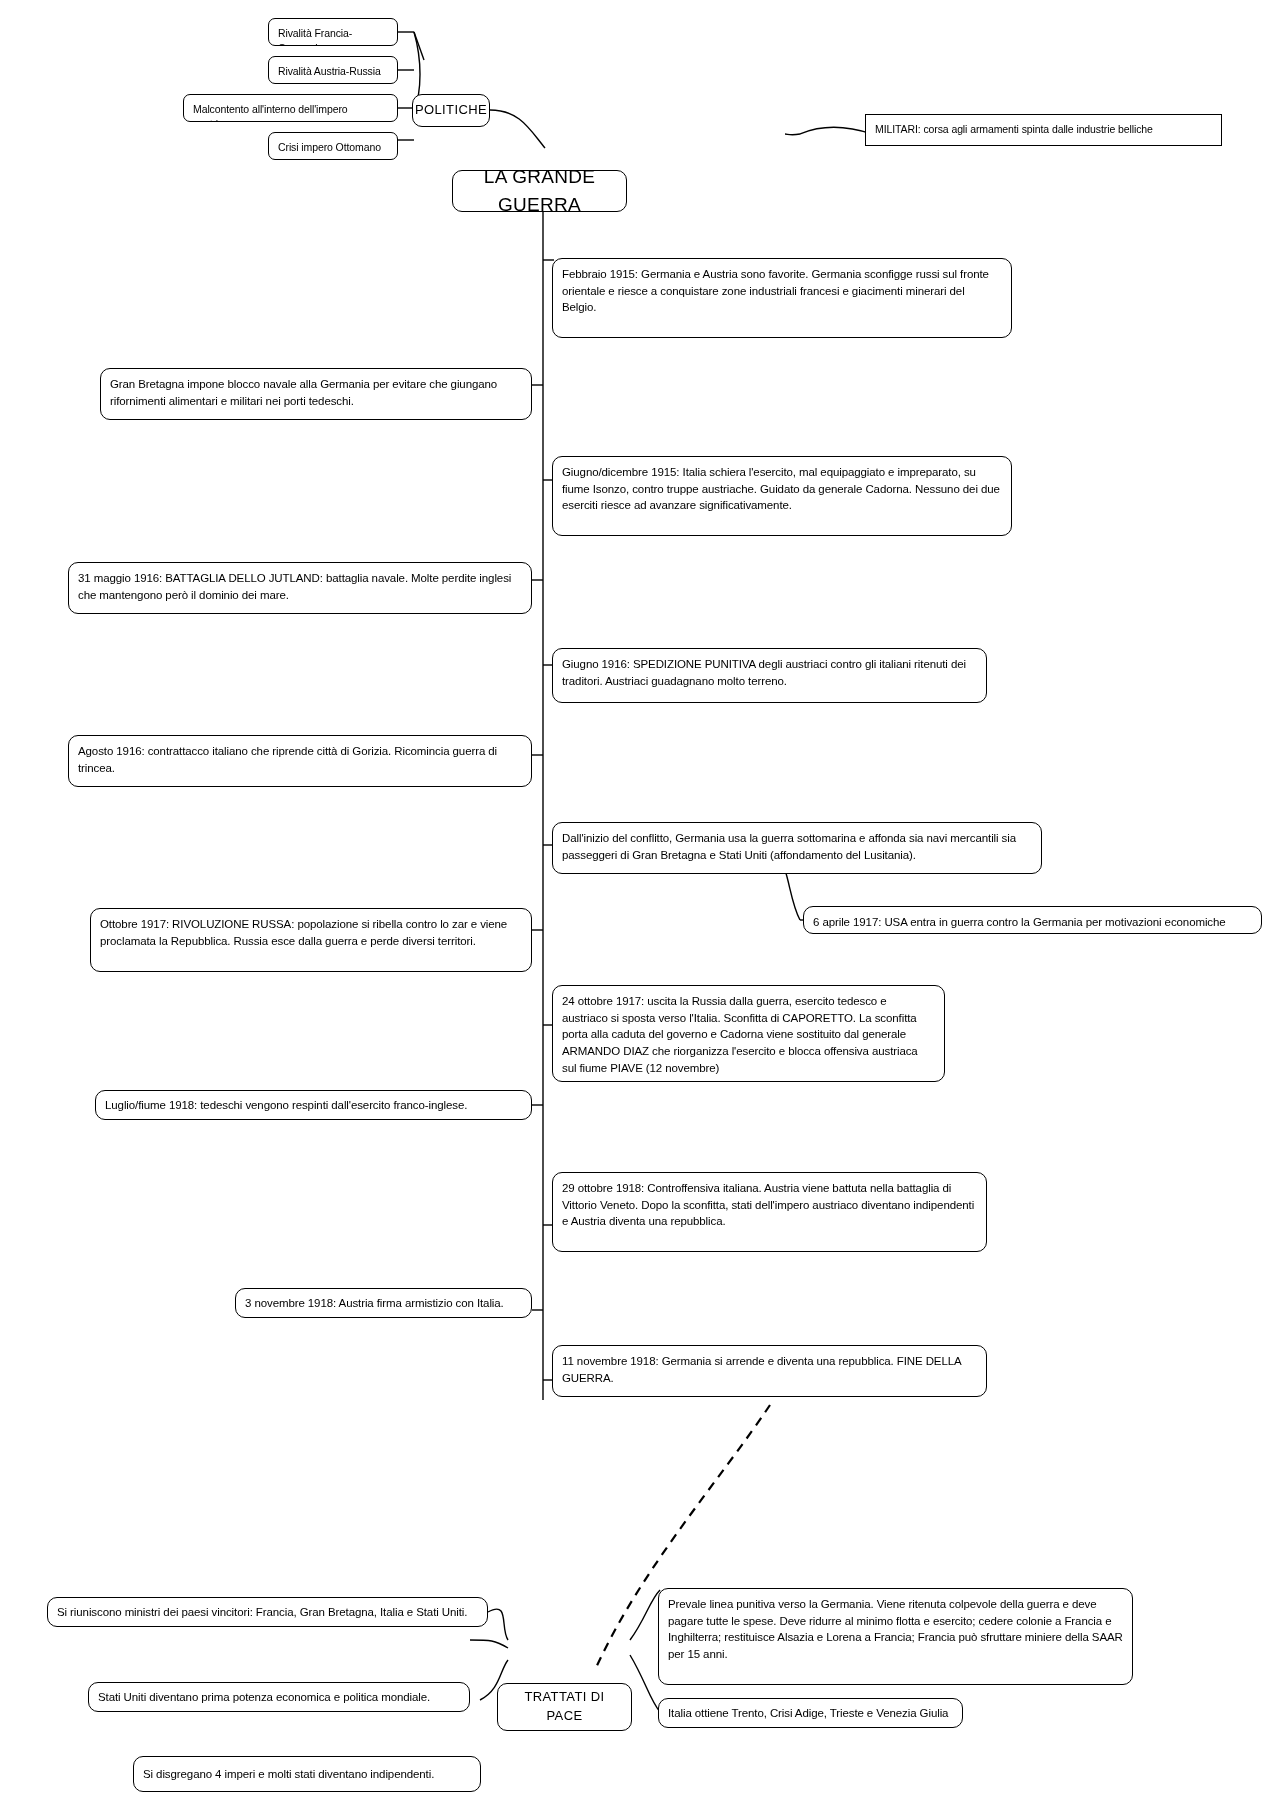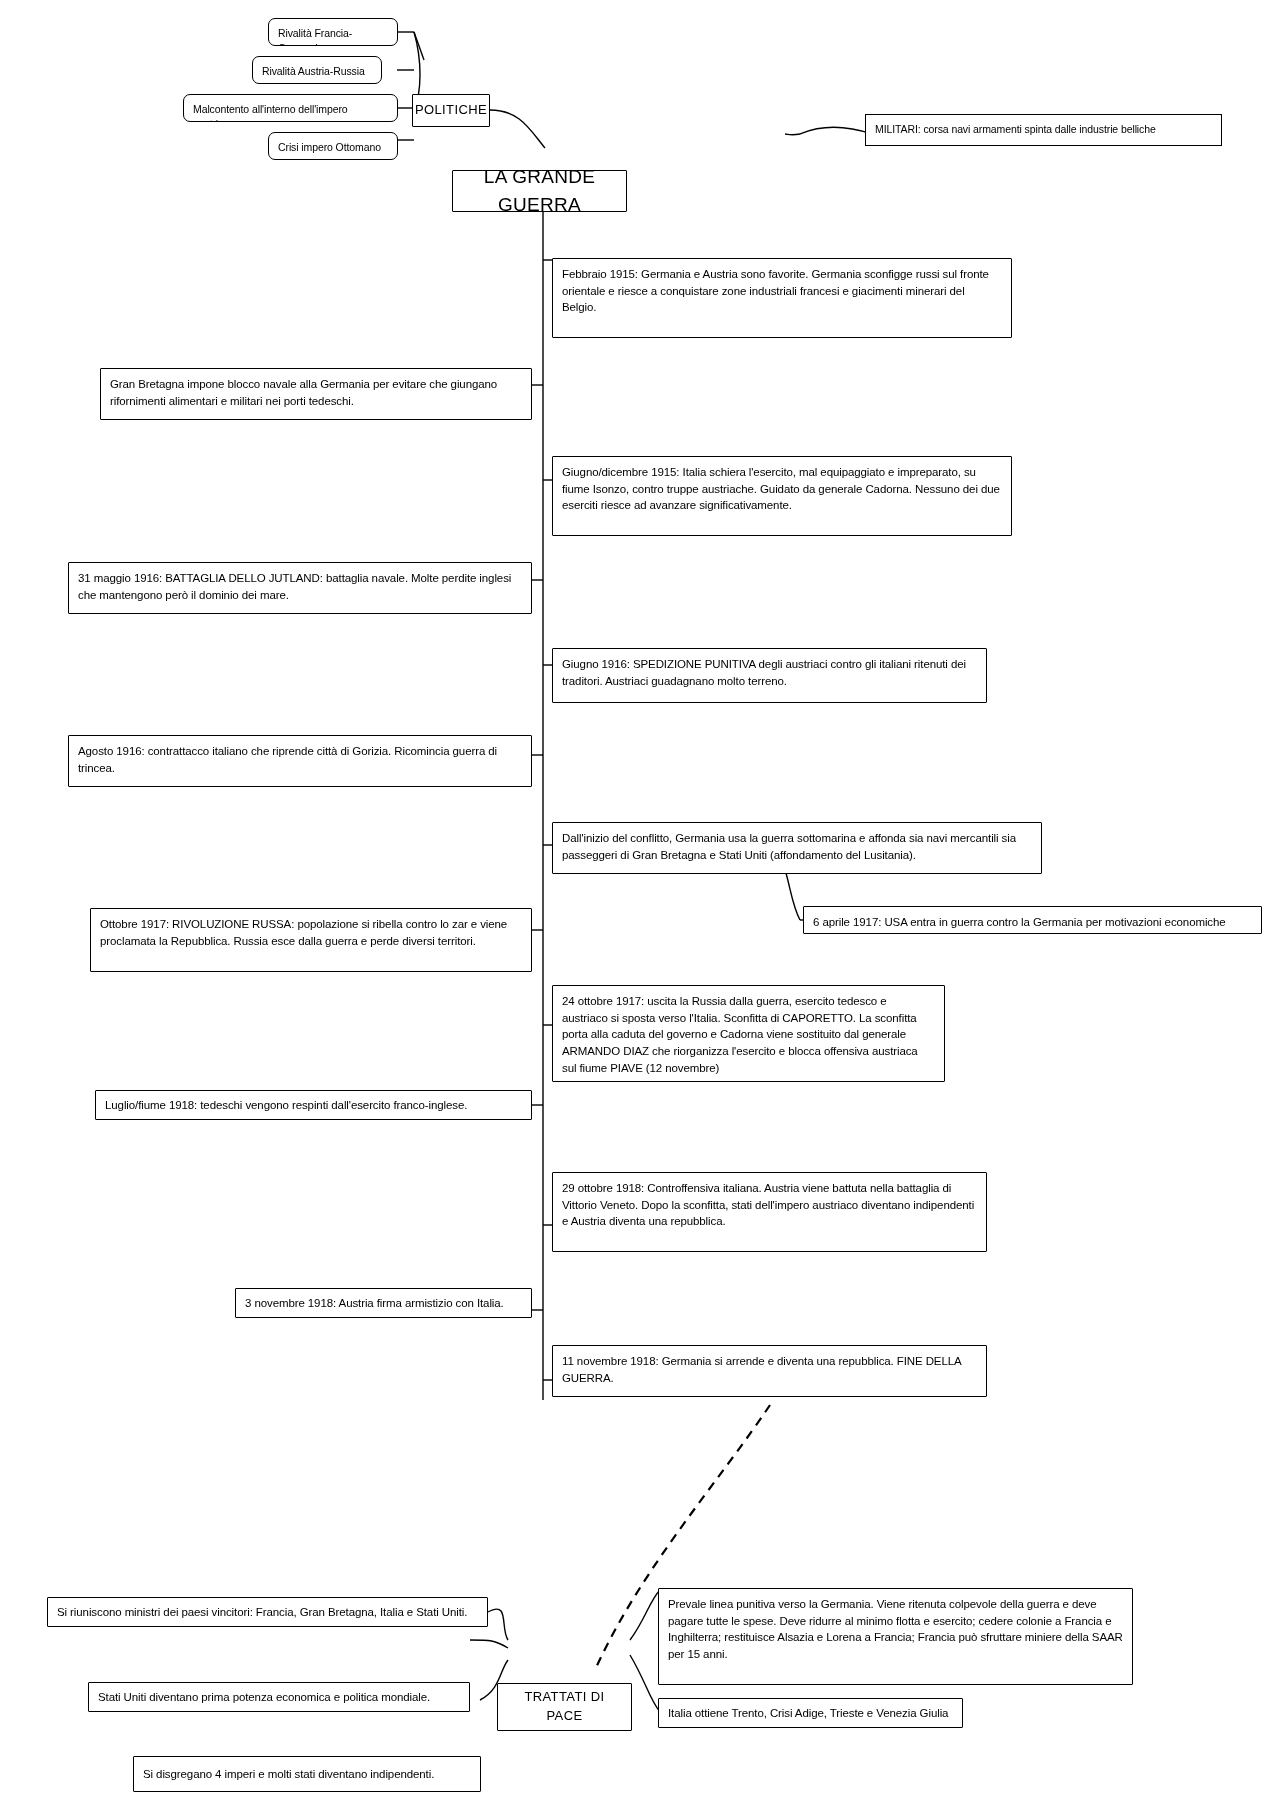--- a/index.html
+++ b/index.html
@@ -23,21 +23,21 @@
     box-sizing: border-box;
     border: 1.6px solid #000000;
     background: #ffffff;
     color: #000000;
     font-size: 11.5px;
     line-height: 1.45;
     padding: 7px 9px;
     letter-spacing: -0.1px;
   }
   .node.rounded {
-    border-radius: 1px;
+    border-radius: 10px;
   }
   .node.pill {
     border-radius: 7px;
   }
   .node.center {
     display: flex;
     align-items: center;
     justify-content: center;
     text-align: center;
   }
@@ -124,36 +124,36 @@
     <path d="M470 1640 C 490 1640, 495 1640, 508 1648"></path>
     <path d="M480 1700 C 500 1690, 500 1670, 508 1660"></path>
 
     <path d="M630 1640 C 645 1620, 650 1600, 660 1590"></path>
     <path d="M630 1655 C 645 1680, 650 1700, 660 1712"></path>
   </svg>
 
   <div class="node pill small cliptext" style="left:268px; top:18px; width:130px; height:28px;">
     <span>Rivalità Francia-Germania</span>
   </div>
-  <div class="node pill small cliptext" style="left:252px; top:56px; width:130px; height:28px;">
+  <div class="node pill small cliptext" style="left:268px; top:56px; width:130px; height:28px;">
     <span>Rivalità Austria-Russia</span>
   </div>
   <div class="node pill small cliptext" style="left:183px; top:94px; width:215px; height:28px;">
     <span>Malcontento all'interno dell'impero austriaco</span>
   </div>
   <div class="node pill small cliptext" style="left:268px; top:132px; width:130px; height:28px;">
     <span>Crisi impero Ottomano</span>
   </div>
 
   <div class="node rounded center sub-title-node" style="left:412px; top:94px; width:78px; height:33px;">
     <span>POLITICHE</span>
   </div>
 
   <div class="node vcenter small" style="left:865px; top:114px; width:357px; height:32px;">
-    <span>MILITARI: corsa navi armamenti spinta dalle industrie belliche</span>
+    <span>MILITARI: corsa agli armamenti spinta dalle industrie belliche</span>
   </div>
 
   <div class="node rounded center title-node" style="left:452px; top:170px; width:175px; height:42px;">
     <span>LA GRANDE GUERRA</span>
   </div>
 
   <div class="node rounded" style="left:552px; top:258px; width:460px; height:80px;">
     <span>Febbraio 1915: Germania e Austria sono favorite. Germania sconfigge russi sul fronte orientale e riesce a conquistare zone industriali francesi e giacimenti minerari del Belgio.</span>
   </div>
 

